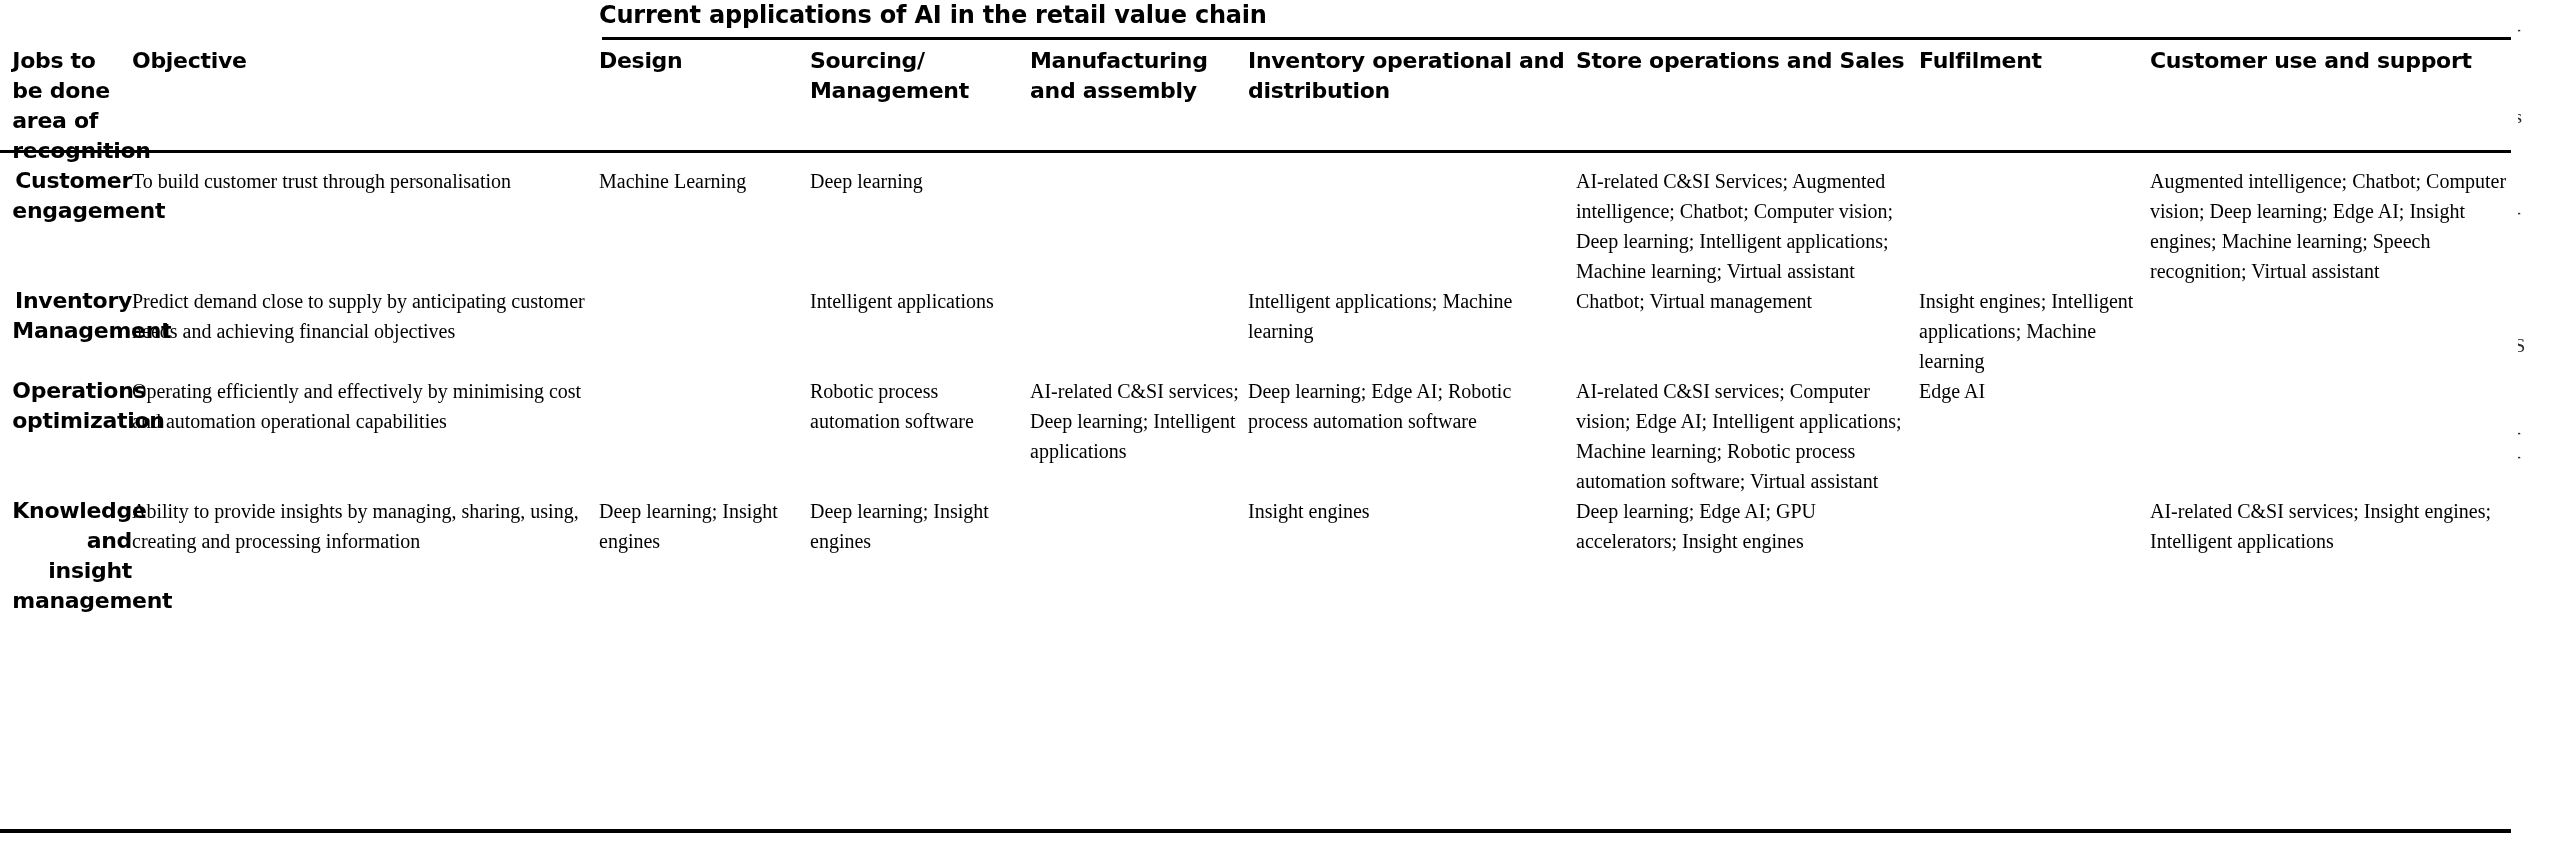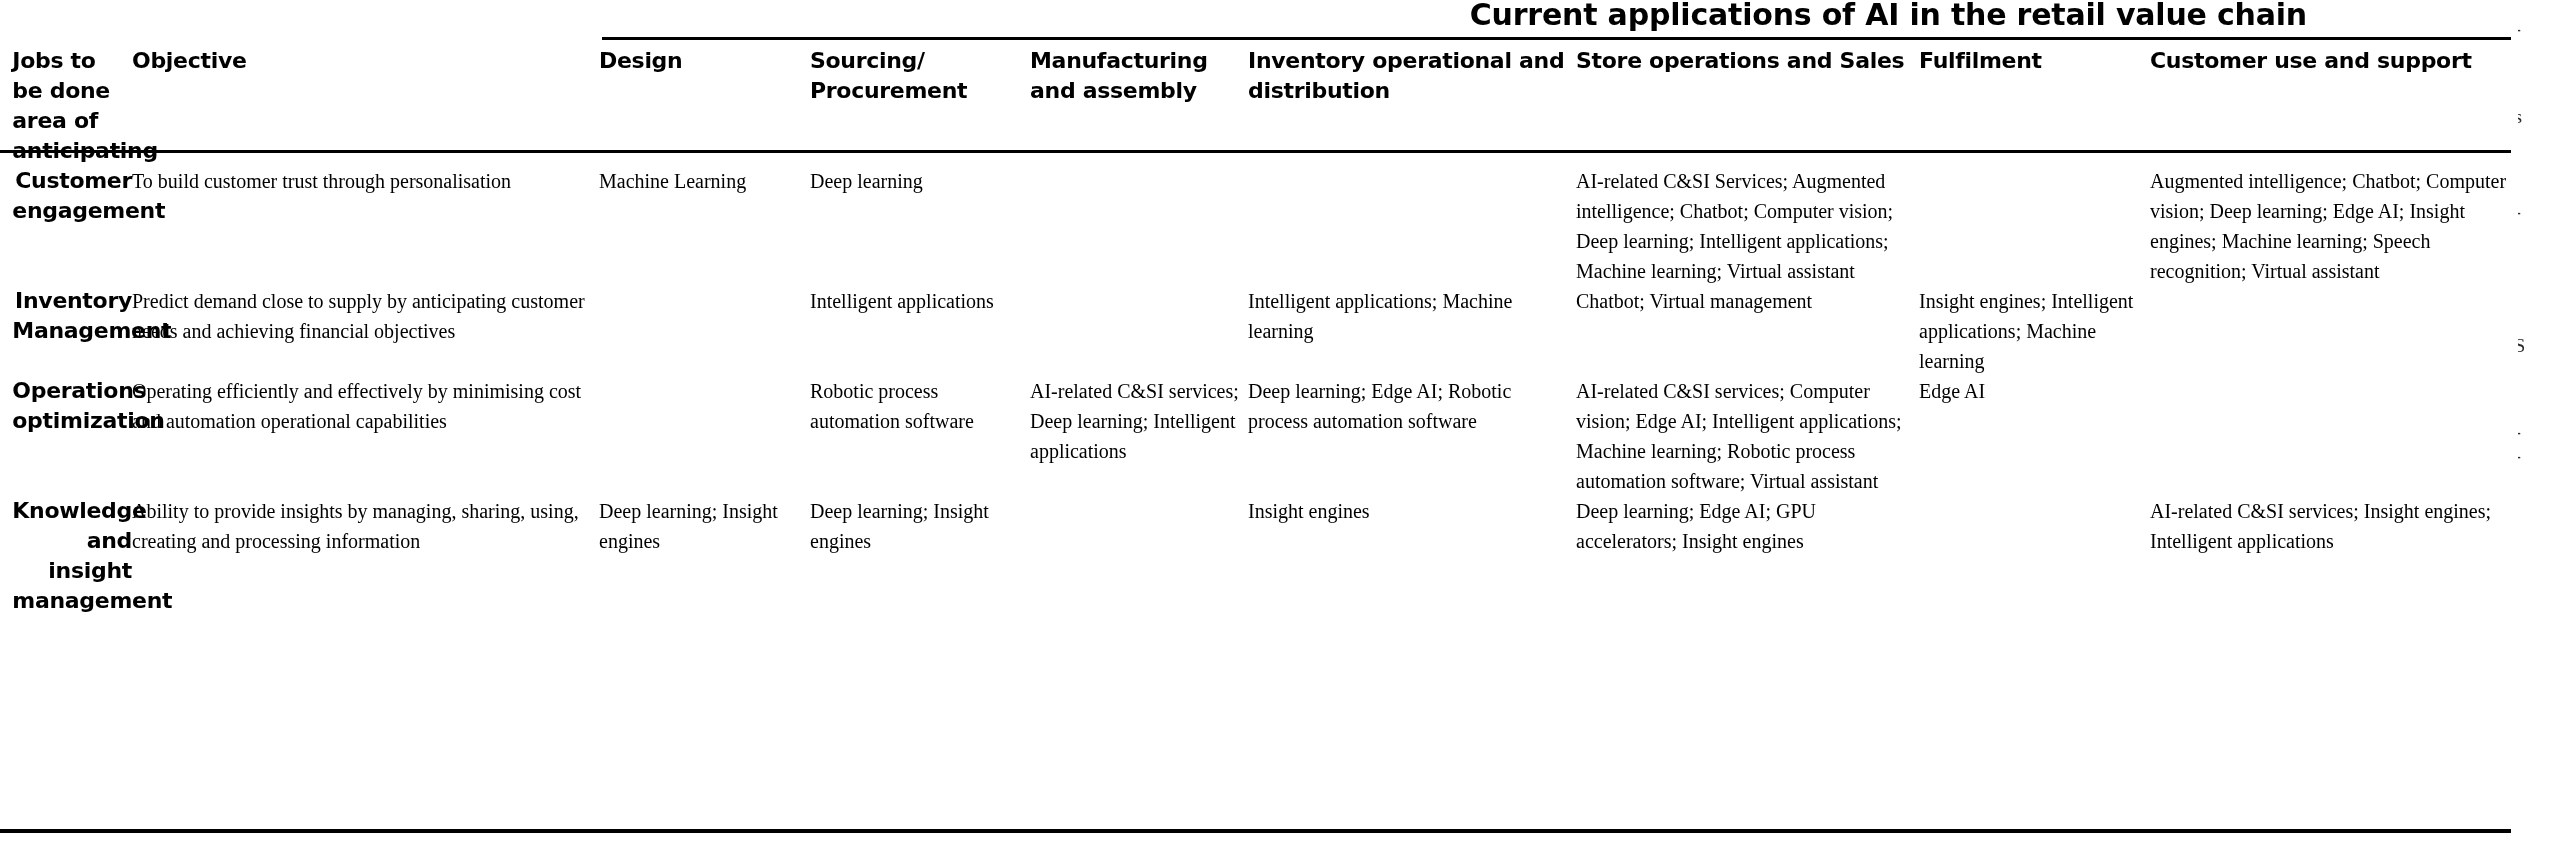--- a/index.html
+++ b/index.html
@@ -22,24 +22,24 @@
     height: 843px;
     box-sizing: border-box;
   }
 
   
   .spanner {
     position: absolute;
     left: 599px;
     top: 1.8px;
     width: 1708px;
-    text-align: right;
+    text-align: left;
     font-family: "DejaVu Sans", "Liberation Sans", sans-serif;
     font-weight: bold;
-    font-size: 30px;
+    font-size: 24px;
     letter-spacing: -0.2px;
     line-height: 26.4px;
     white-space: nowrap;
   }
 
   
   .rule {
     position: absolute;
     background: #000000;
   }
@@ -171,24 +171,24 @@
         <col class="c-inv">
       <col class="c-store">
         <col class="c-fulfil">
         <col class="c-customer">
     </colgroup>
     <thead>
       <tr class="spacer-row">
         <th colspan="9"></th>
       </tr>
       <tr class="head-row">
-        <th class="h-area">Jobs to be done area of anticipating</th>
+        <th class="h-area">Jobs to be done area of recognition</th>
         <th>Objective</th>
         <th>Design</th>
-        <th>Sourcing/ Procurement</th>
+        <th>Sourcing/ Management</th>
         <th>Manufacturing and assembly</th>
         <th>Inventory operational and distribution</th>
         <th>Store operations and Sales</th>
         <th>Fulfilment</th>
         <th>Customer use and support</th>
       </tr>
     </thead>
     <tbody>
       <tr>
         <td class="area">Customer engagement</td>

